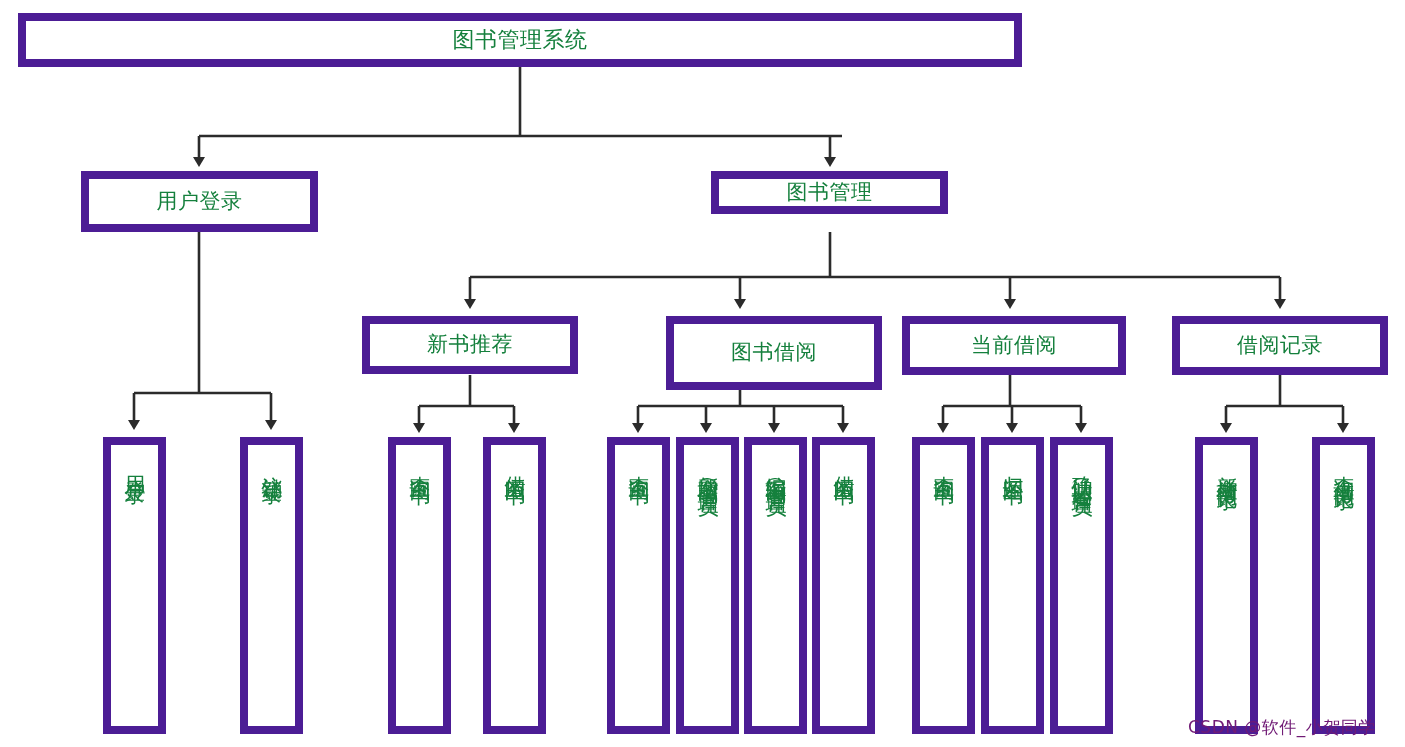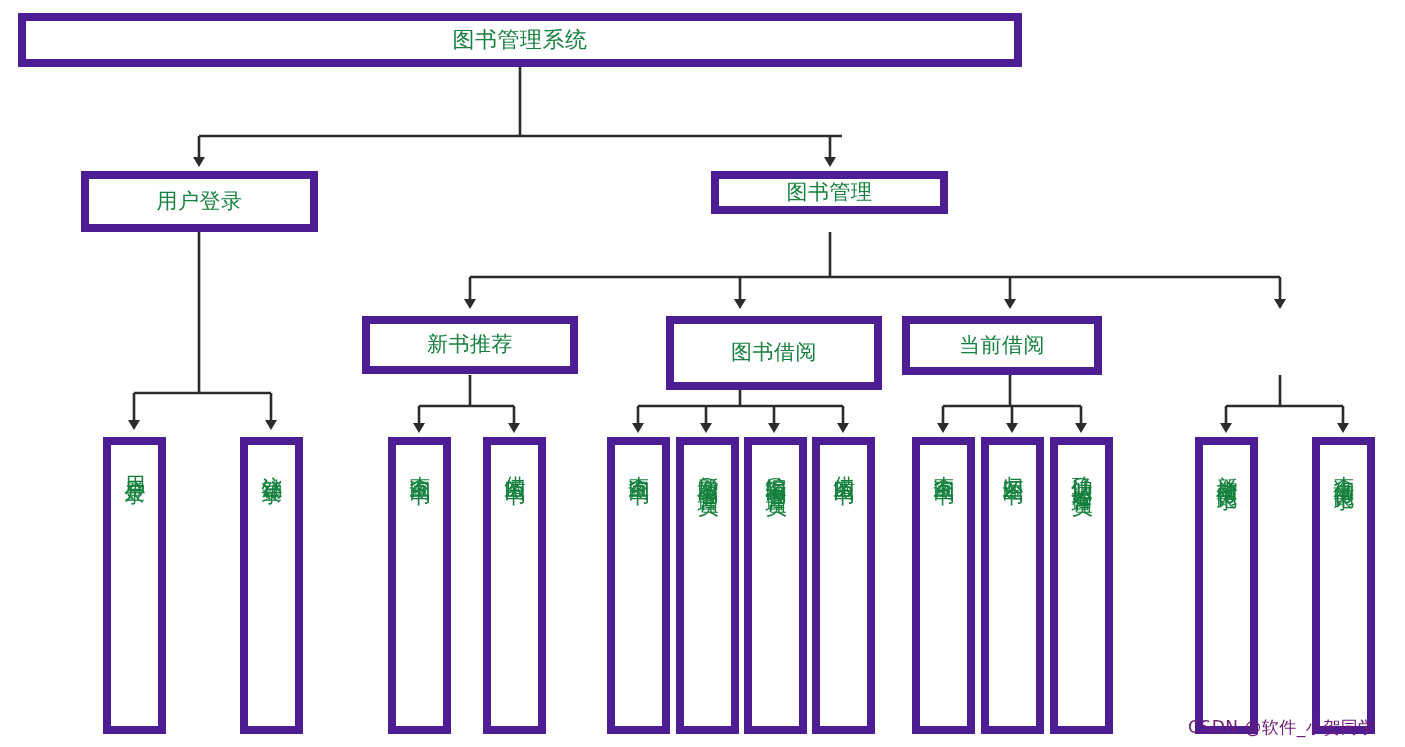--- a/index.html
+++ b/index.html
@@ -135,22 +135,25 @@
   <div class="node horiz" style="left:711px; top:171px; width:237px; height:43px;">
     <span class="label">图书管理</span>
   </div>
 
   <div class="node horiz" style="left:362px; top:316px; width:216px; height:58px;">
     <span class="label">新书推荐</span>
   </div>
   <div class="node horiz" style="left:632px; top:316px; width:216px; height:74px;margin-left:34px;">
     <span class="label">图书借阅</span>
   </div>
-  <div class="node horiz" style="left:902px; top:316px; width:200px; height:59px;">
+  <div class="node horiz" style="left:902px; top:316px; width:224px; height:59px;">
     <span class="label">当前借阅</span>
+  </div>
+  <div class="node horiz" style="left:1172px; top:316px; width:216px; height:59px;">
+    <span class="label">借阅记录</span>
   </div>
 
   <div class="node vert" style="left:103px; top:437px; width:63px; height:297px;">
     <span class="label">用户登录</span>
   </div>
   <div class="node vert" style="left:240px; top:437px; width:63px; height:297px;">
     <span class="label">注销登录</span>
   </div>
 
   <div class="node vert" style="left:388px; top:437px; width:63px; height:297px;">

